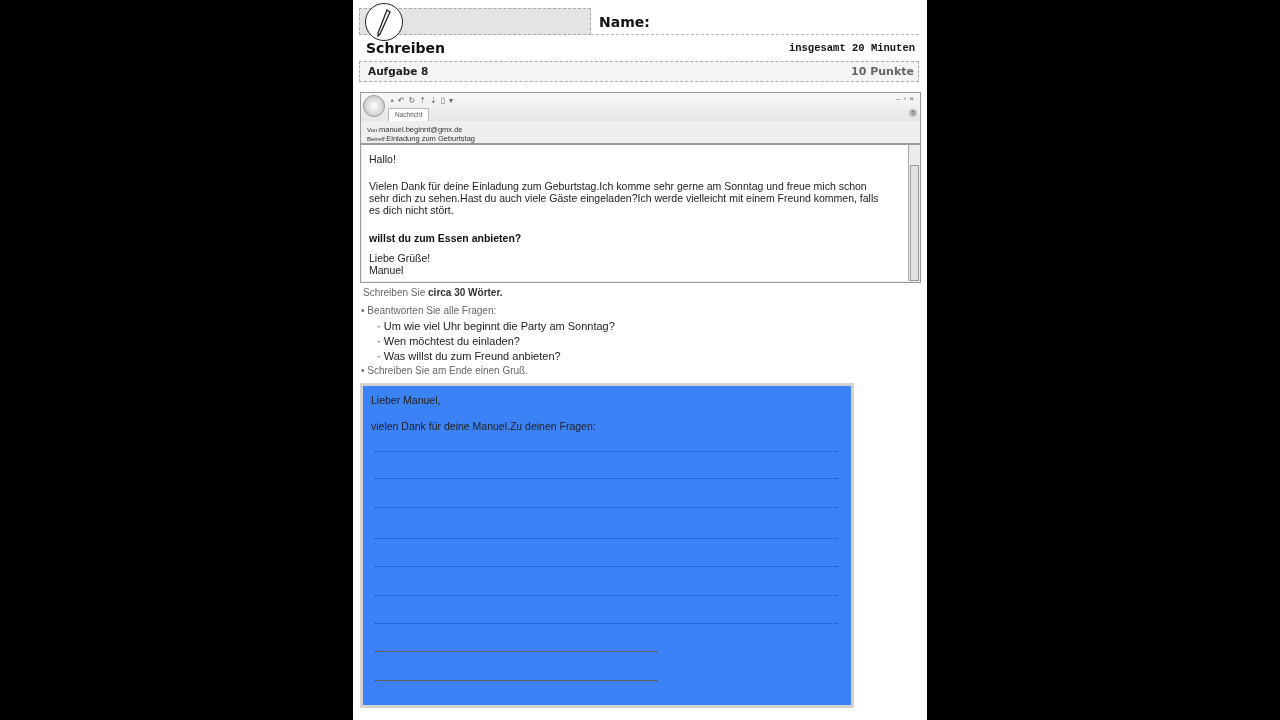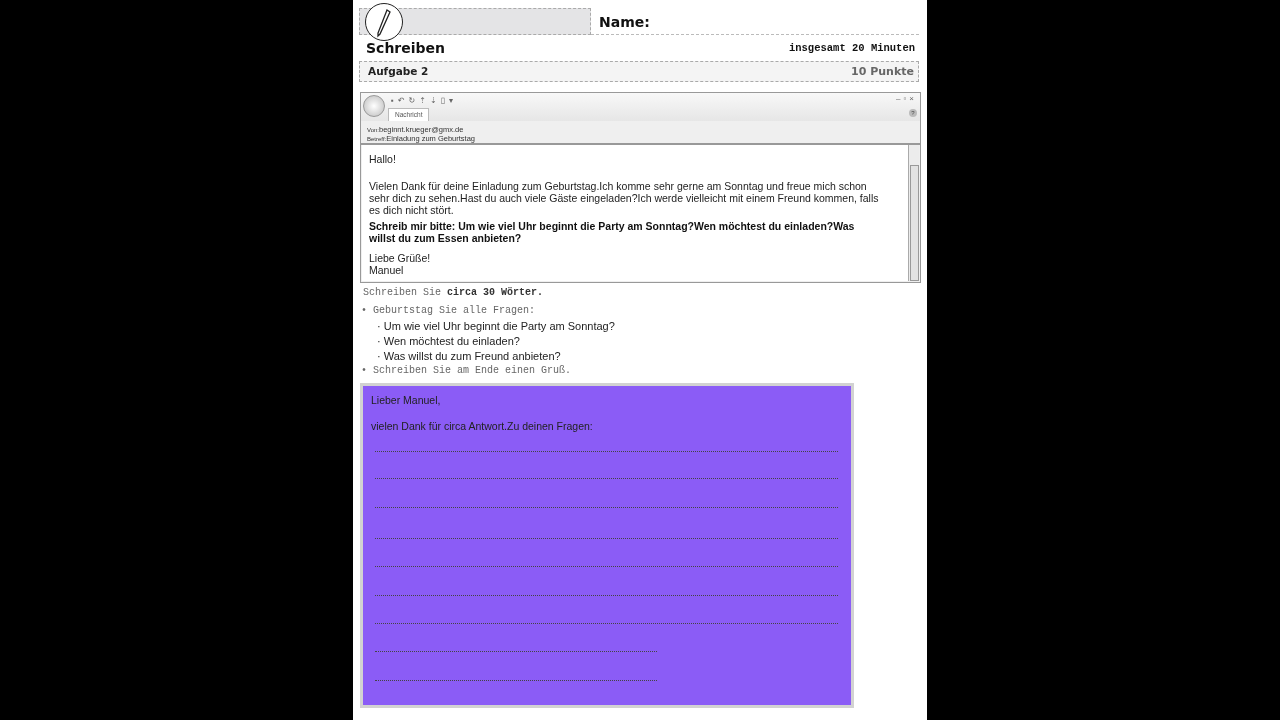--- a/index.html
+++ b/index.html
@@ -23,82 +23,81 @@
   .winctl{right:3px;top:1px;font-size:8px;color:#666;letter-spacing:3px;}
   .help{right:3px;top:16px;width:8px;height:8px;border-radius:50%;background:#bbb;font-size:6px;text-align:center;line-height:8px;color:#444;}
   .hdr{left:0;top:29px;width:559px;height:21px;background:#efefef;border-bottom:2px solid #999;}
   .hdr-row{left:6px;font-size:7.5px;color:#333;}
   .hdr-row .k{font-size:6px;}
   .body{left:1px;top:52px;width:546px;height:136px;background:#fff;}
   .scroll{right:1px;top:52px;width:10px;height:136px;background:#ececec;border-left:1px solid #aaa;}
   .scroll .thumb{position:absolute;left:1px;top:20px;width:7px;height:114px;border:1px solid #999;background:#e2e2e2;}
   .mt{position:absolute;left:7px;font-size:10.5px;color:#222;line-height:12.5px;}
   .mt.b{font-weight:bold;color:#111;}
-  .instr{font-family:Liberation Mono, monospace;font-size:10px;color:#666;}
+  .instr{font-family:Liberation Sans, sans-serif;font-size:10px;color:#666;}
   .q{font-size:11px;color:#222;}
-  .answer{left:7px;top:383px;width:488px;height:319px;border:3px solid #d2d2d2;background:#8b5cf6;}
+  .answer{left:7px;top:383px;width:488px;height:319px;border:3px solid #d2d2d2;background:#3b82f6;}
   .ans-text{position:absolute;left:8px;font-size:10.5px;color:#222;}
   .line{position:absolute;left:12px;border-top:1px dotted #444;}
 </style>
 </head>
 <body>
 
 <div class="page">
   <div class="abs graybox"></div>
   <div class="abs pencil">
     <svg width="36" height="36" viewBox="0 0 36 36">
         <path d="M21 6 L24 8 L14 30 L12 32 L12 29 Z" fill="none" stroke="#222" stroke-width="1.3"></path>
       </svg>
   </div>
   <div class="abs name-label">Name:</div>
   <div class="abs name-line"></div>
   <div class="abs title">Schreiben</div>
   <div class="abs duration">insgesamt 20 Minuten</div>
   <div class="abs taskbar">
-    <span class="abs task-label">Aufgabe 2</span>
+    <span class="abs task-label">Aufgabe 8</span>
     <span class="abs points">10 Punkte</span>
   </div>
 
   <div class="abs mail">
     <div class="abs ribbon">
       <div class="abs officebtn"></div>
       <div class="abs qat">▪↶↻⇡⇣▯▾</div>
       <div class="abs tab">Nachricht</div>
       <div class="abs winctl">–▫×</div>
       <div class="abs help">?</div>
     </div>
     <div class="abs hdr">
-      <div class="abs hdr-row" style="top:3px"><span class="k">Von:</span><span>beginnt.krueger@gmx.de</span></div>
+      <div class="abs hdr-row" style="top:3px"><span class="k">Von:</span><span>manuel.beginnt@gmx.de</span></div>
       <div class="abs hdr-row" style="top:12px"><span class="k">Betreff:</span><span>Einladung zum Geburtstag</span></div>
     </div>
     <div class="abs body">
       <div class="mt" style="top:8px">Hallo!</div>
       <div class="mt" style="top:35px">Vielen Dank für deine Einladung zum Geburtstag.Ich komme sehr gerne am Sonntag und freue mich schon</div>
       <div class="mt" style="top:47px">sehr dich zu sehen.Hast du auch viele Gäste eingeladen?Ich werde vielleicht mit einem Freund kommen, falls</div>
       <div class="mt" style="top:59px">es dich nicht stört.</div>
-      <div class="mt b" style="top:75px">Schreib mir bitte: Um wie viel Uhr beginnt die Party am Sonntag?Wen möchtest du einladen?Was</div>
       <div class="mt b" style="top:87px">willst du zum Essen anbieten?</div>
       <div class="mt" style="top:107px">Liebe Grüße!</div>
       <div class="mt" style="top:119px">Manuel</div>
     </div>
     <div class="abs scroll">
         <div class="thumb"></div>
       </div>
   </div>
 
   <div class="abs instr" style="left:10px;top:287px"><span>Schreiben Sie </span><b style="color:#333">circa 30 Wörter.</b></div>
-  <div class="abs instr" style="left:8px;top:305px"><span>•</span> <span>Geburtstag Sie alle Fragen:</span></div>
+  <div class="abs instr" style="left:8px;top:305px"><span>•</span> <span>Beantworten Sie alle Fragen:</span></div>
   <div class="abs q" style="left:24px;top:320px">· Um wie viel Uhr beginnt die Party am Sonntag?</div>
   <div class="abs q" style="left:24px;top:335px">· Wen möchtest du einladen?</div>
   <div class="abs q" style="left:24px;top:350px">· Was willst du zum Freund anbieten?</div>
   <div class="abs instr" style="left:8px;top:365px"><span>•</span> <span>Schreiben Sie am Ende einen Gruß.</span></div>
 
   <div class="abs answer">
     <div class="ans-text" style="top:8px">Lieber Manuel,</div>
-    <div class="ans-text" style="top:34px">vielen Dank für circa Antwort.Zu deinen Fragen:</div>
+    <div class="ans-text" style="top:34px">vielen Dank für deine Manuel.Zu deinen Fragen:</div>
     <div class="line" style="top:65px;width:463px"></div>
     <div class="line" style="top:92px;width:463px"></div>
     <div class="line" style="top:121px;width:463px"></div>
     <div class="line" style="top:152px;width:463px"></div>
     <div class="line" style="top:180px;width:463px"></div>
     <div class="line" style="top:209px;width:463px"></div>
     <div class="line" style="top:237px;width:463px"></div>
     <div class="line" style="top:265px;width:282px"></div>
     <div class="line" style="top:294px;width:282px"></div>
   </div>

